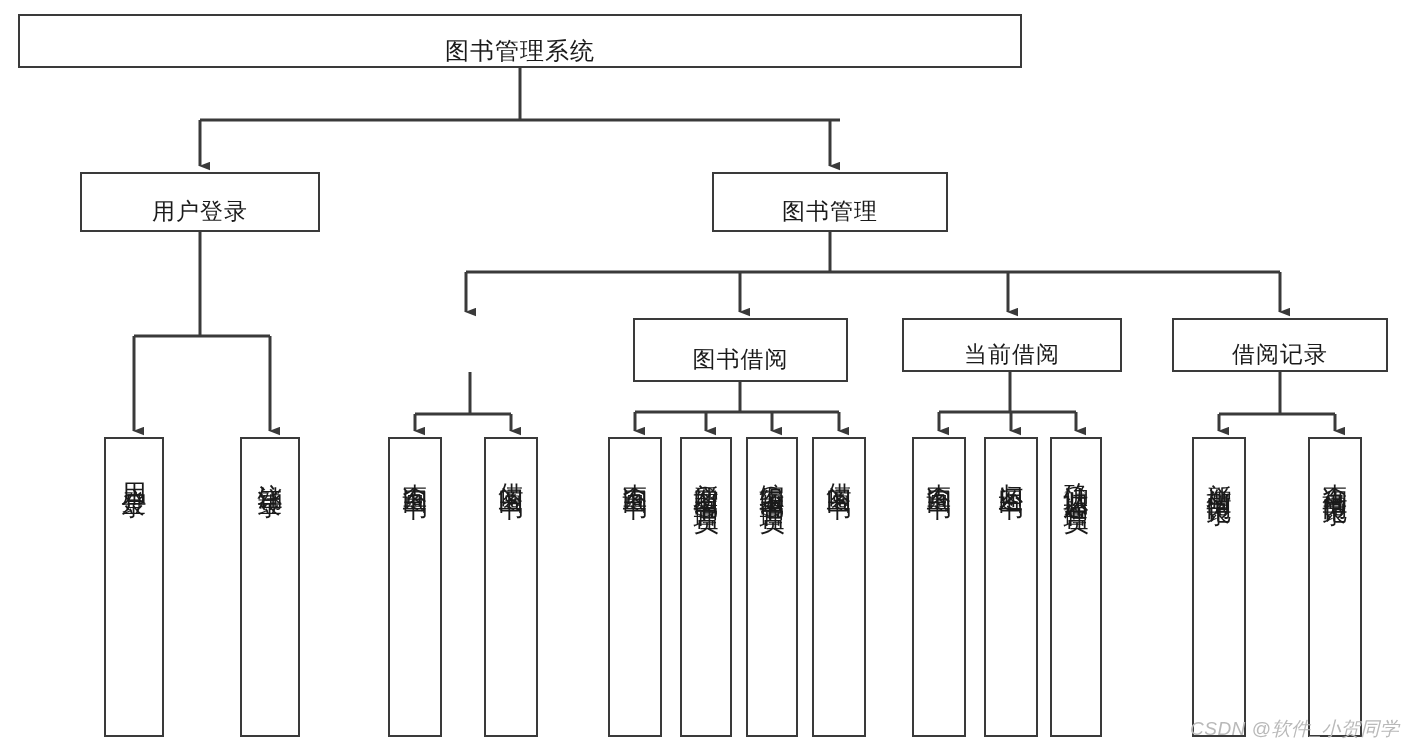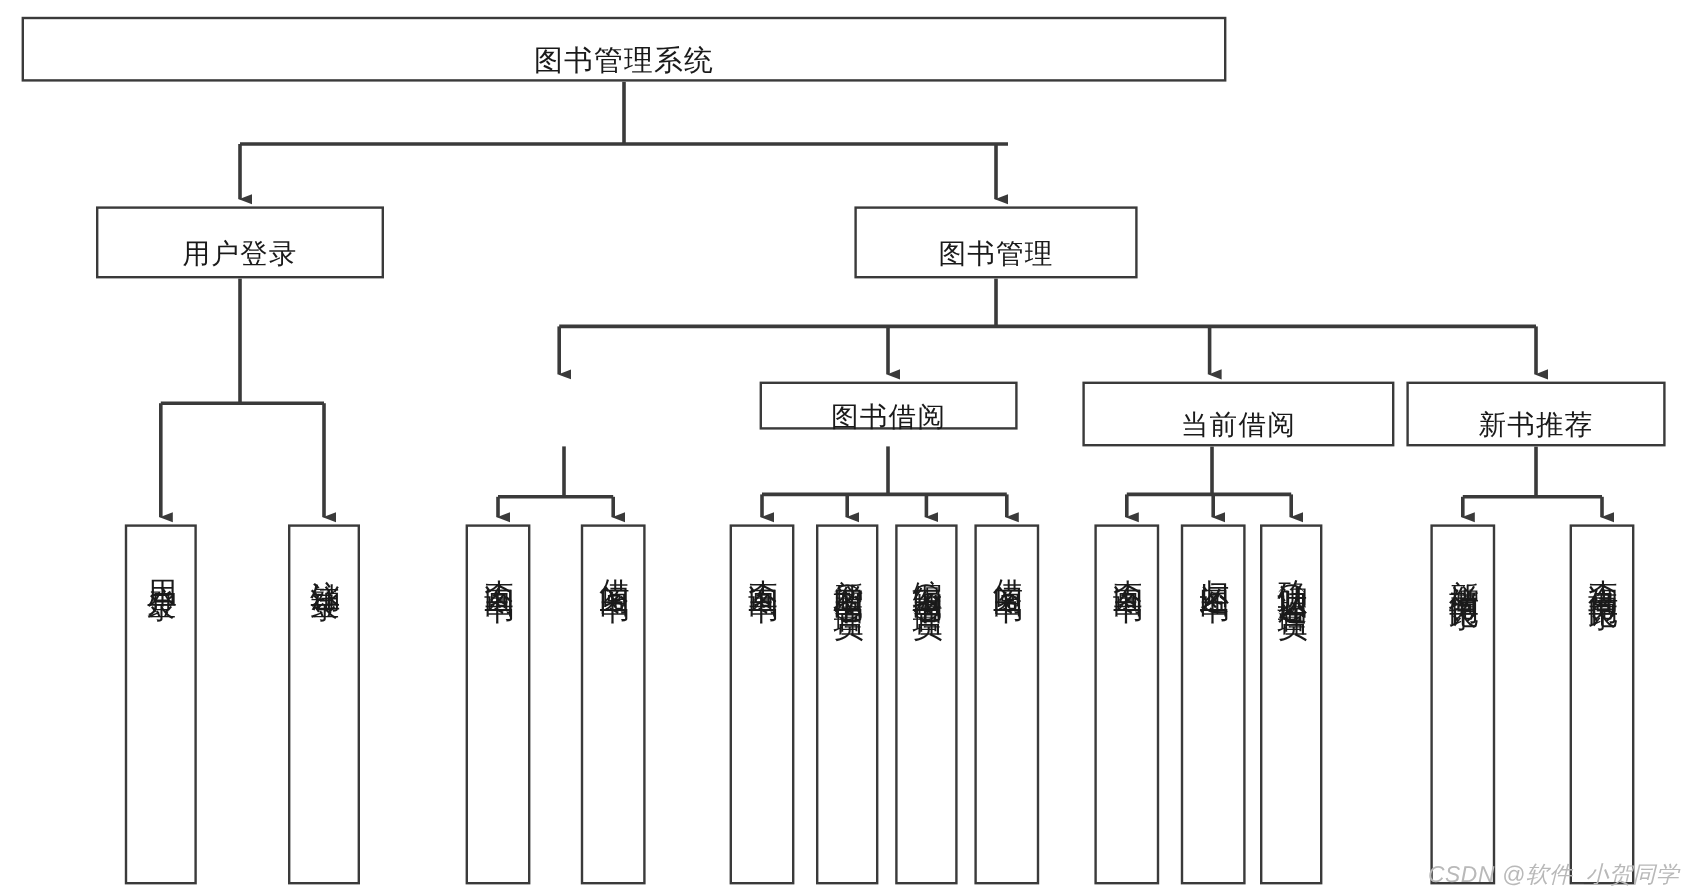--- a/index.html
+++ b/index.html
@@ -109,28 +109,28 @@
     <span class="lbl">图书管理系统</span>
   </div>
 
   <div class="node horiz" style="left:80px;top:172px;width:240px;height:60px;">
     <span class="lbl">用户登录</span>
   </div>
   <div class="node horiz" style="left:712px;top:172px;width:236px;height:60px;">
     <span class="lbl">图书管理</span>
   </div>
 
-  <div class="node horiz" style="left:633px;top:318px;width:215px;height:40px;">
+  <div class="node horiz" style="left:633px;top:318px;width:215px;height:64px;">
     <span class="lbl">图书借阅</span>
   </div>
-  <div class="node horiz" style="left:902px;top:318px;width:260px;height:54px;">
+  <div class="node horiz" style="left:902px;top:318px;width:220px;height:54px;">
     <span class="lbl">当前借阅</span>
   </div>
   <div class="node horiz" style="left:1172px;top:318px;width:216px;height:54px;">
-    <span class="lbl">新书推荐</span>
+    <span class="lbl">借阅记录</span>
   </div>
 
   <div class="node vert" style="left:104px;top:437px;width:60px;height:300px;">
     <span class="lbl">用户登录</span>
   </div>
   <div class="node vert" style="left:240px;top:437px;width:60px;height:300px;">
     <span class="lbl">注销登录</span>
   </div>
 
   <div class="node vert" style="left:388px;top:437px;width:54px;height:300px;">

